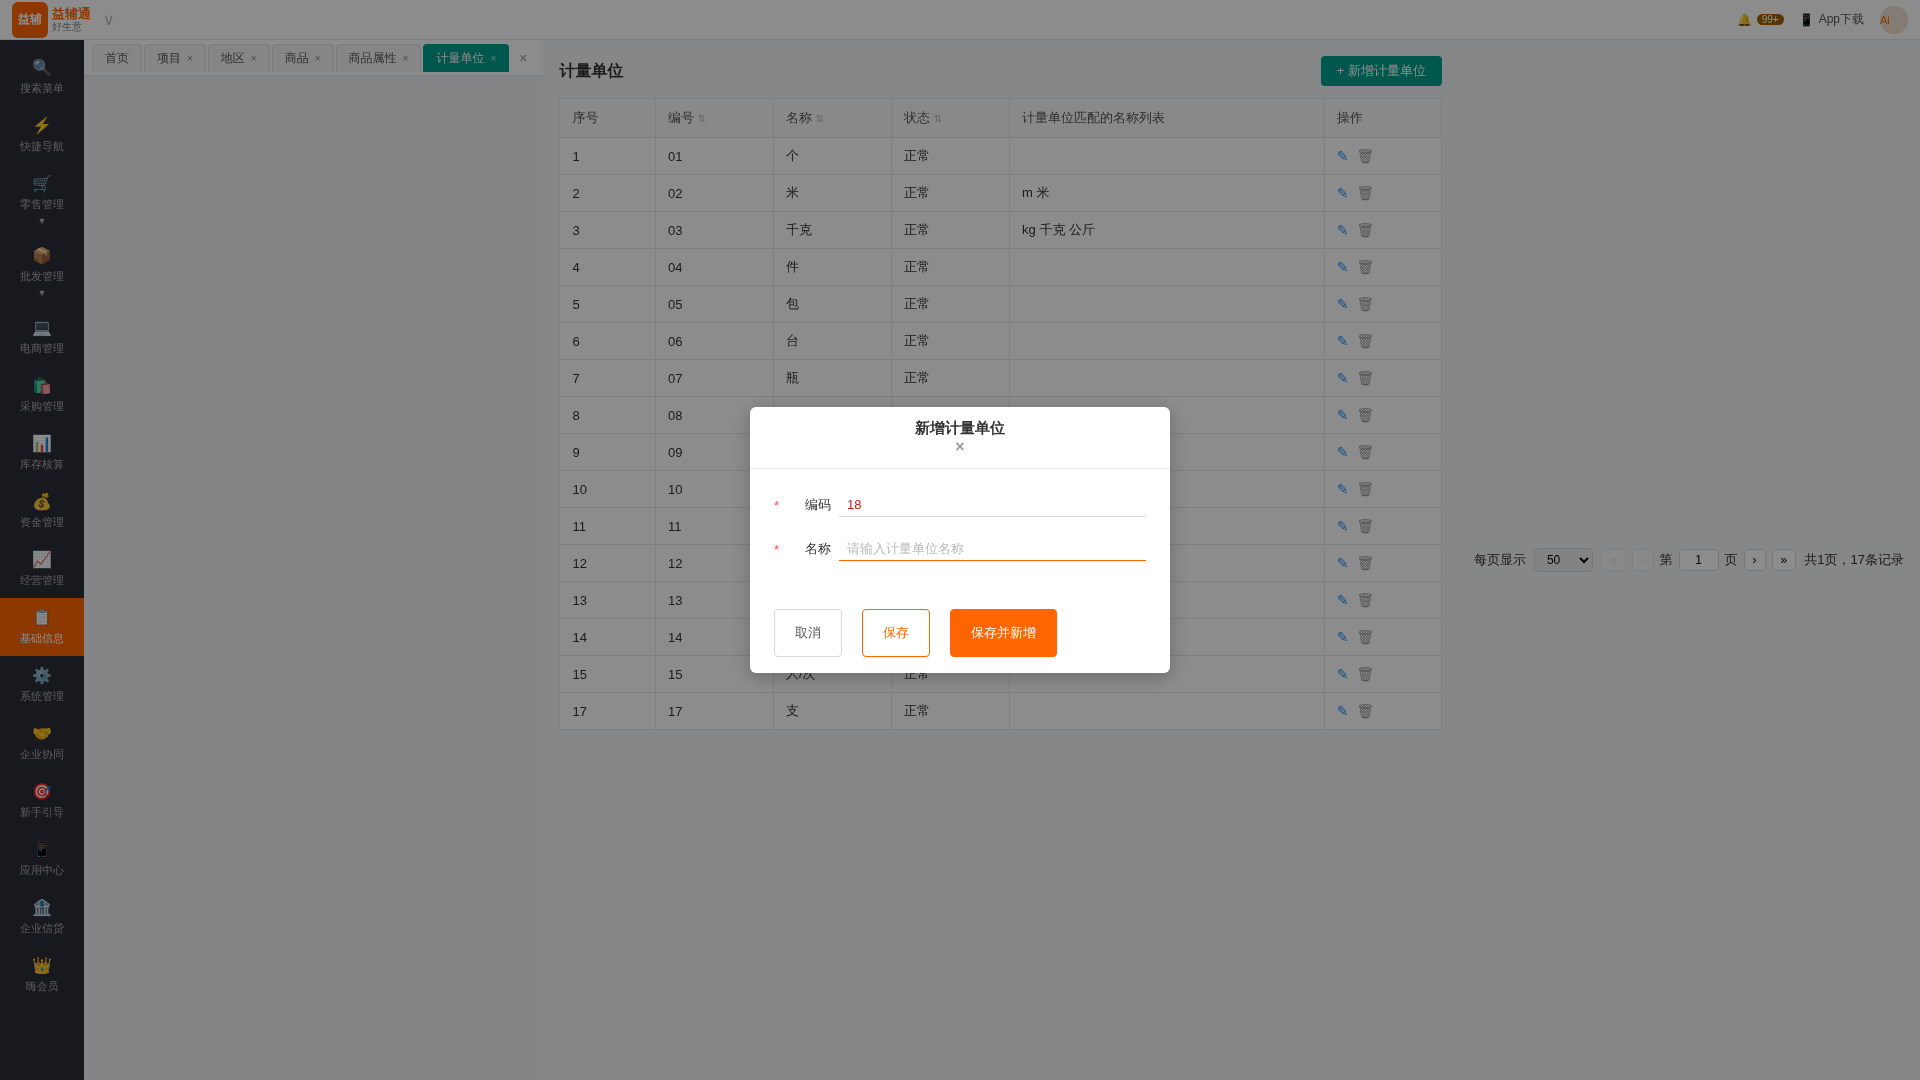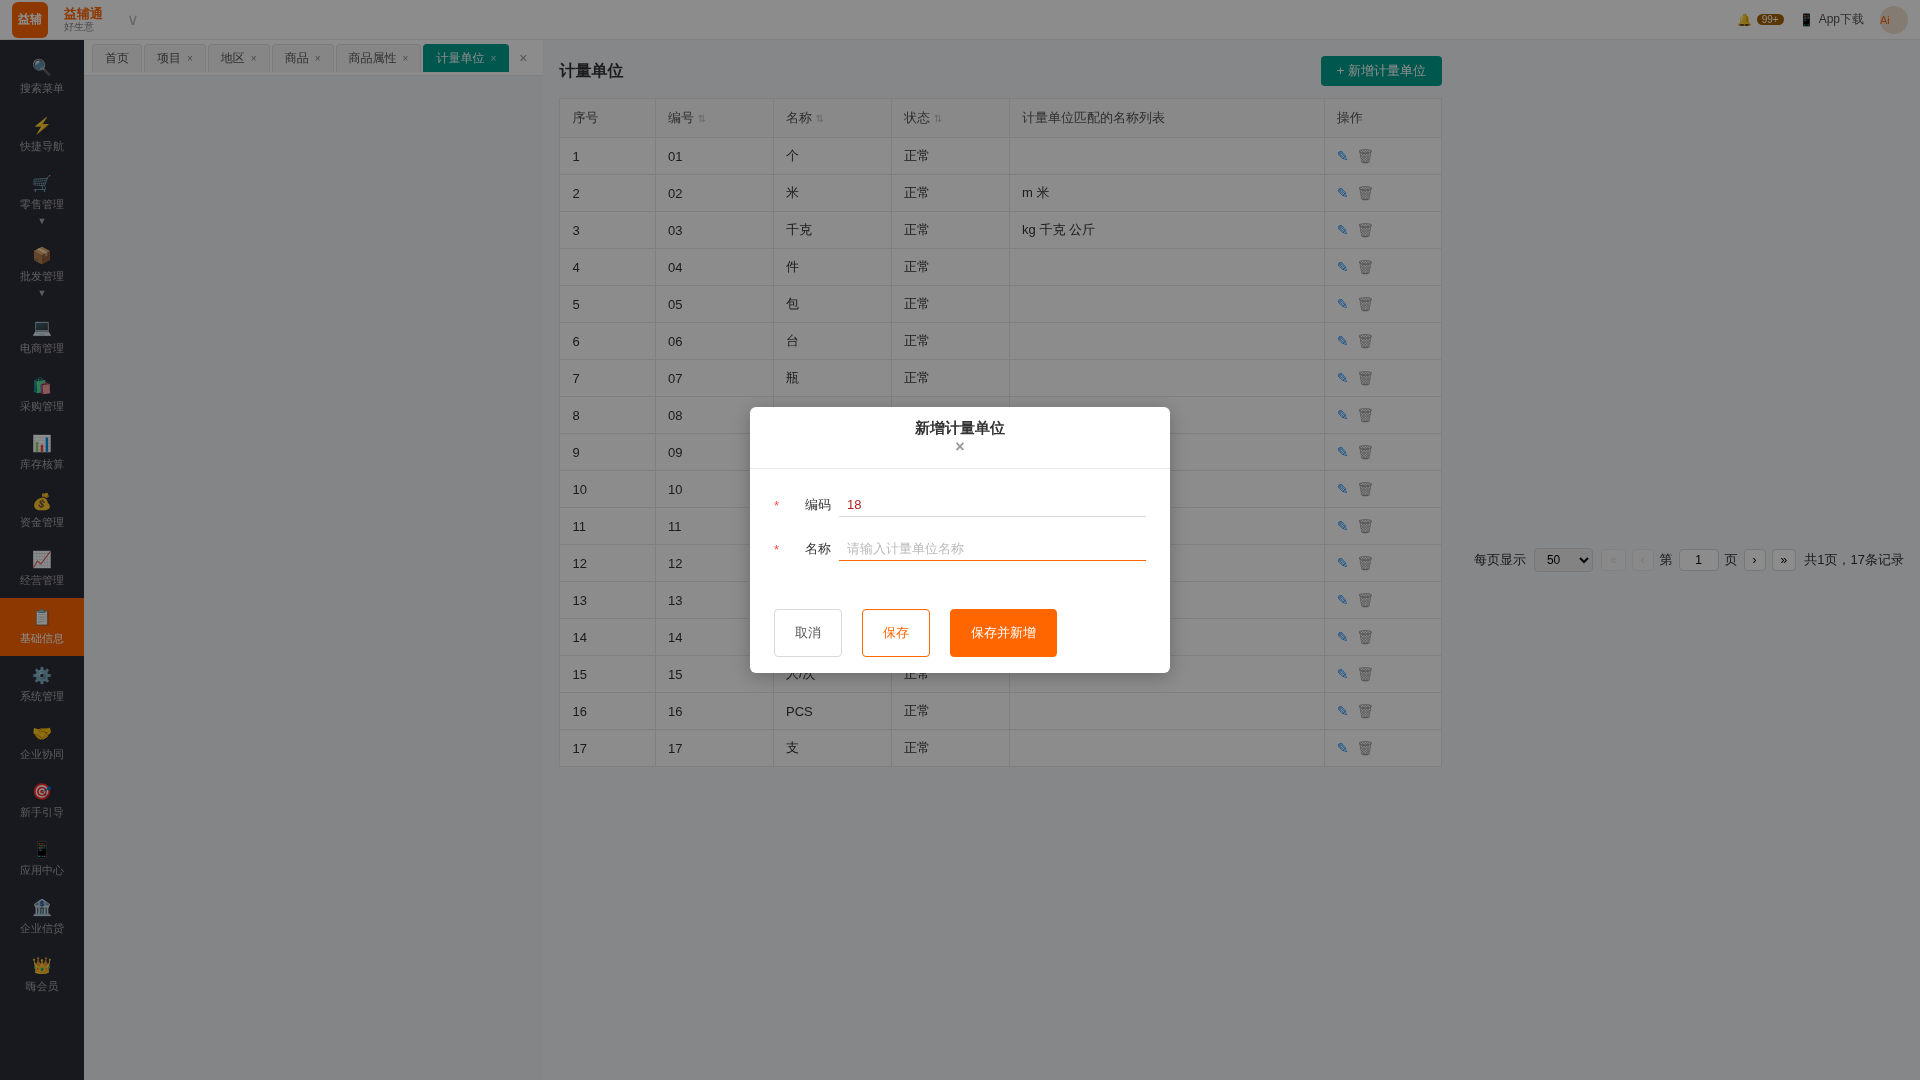--- a/index.html
+++ b/index.html
@@ -12,21 +12,21 @@
       border-bottom: 1px solid #e8e8e8;
       display: flex;
       align-items: center;
       padding: 0 12px;
       justify-content: space-between;
       flex-shrink: 0;
     }
     .logo-area {
       display: flex;
       align-items: center;
-      gap: 16px;
+      gap: 4px;
     }
     .logo-icon {
       width: 36px;
       height: 36px;
       background: #ff6600;
       border-radius: 6px;
       display: flex;
       align-items: center;
       justify-content: center;
       color: white;
@@ -693,33 +693,20 @@
       <td class="status-normal">正常</td>
       <td></td>
       <td>
         <div class="action-btns">
           <span class="action-edit">✎</span>
           <span class="action-delete">🗑</span>
         </div>
       </td>
     </tr>
             <tr>
-      <td>16</td>
-      <td>16</td>
-      <td>PCS</td>
-      <td class="status-normal">正常</td>
-      <td></td>
-      <td>
-        <div class="action-btns">
-          <span class="action-edit">✎</span>
-          <span class="action-delete">🗑</span>
-        </div>
-      </td>
-    </tr>
-            <tr>
       <td>17</td>
       <td>17</td>
       <td>支</td>
       <td class="status-normal">正常</td>
       <td></td>
       <td>
         <div class="action-btns">
           <span class="action-edit">✎</span>
           <span class="action-delete">🗑</span>
         </div>

